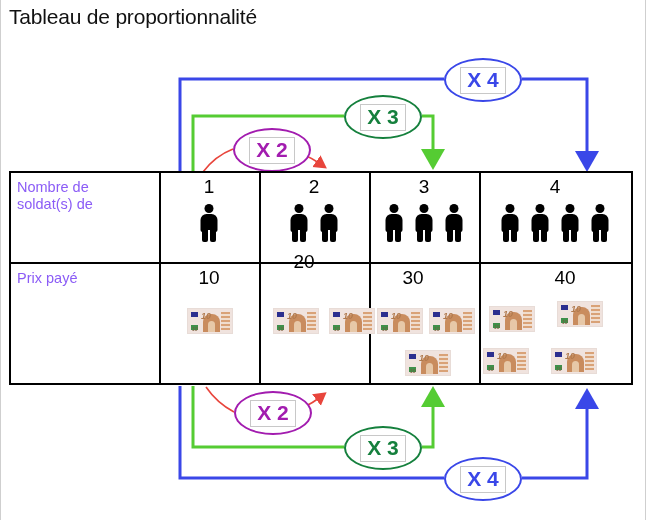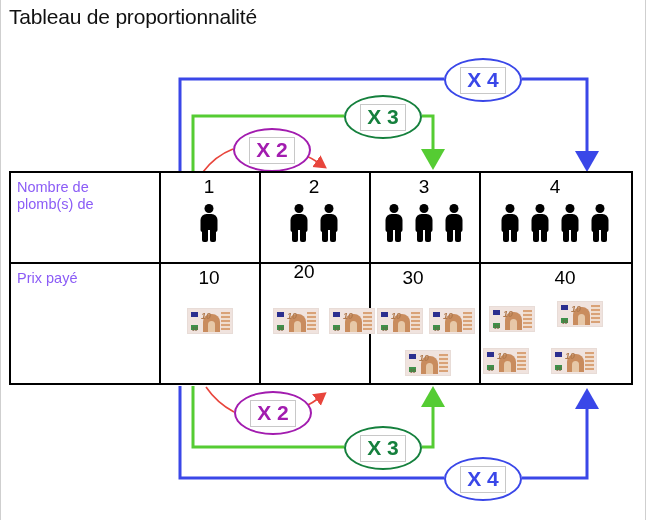--- a/index.html
+++ b/index.html
@@ -296,21 +296,21 @@
   <div id="table">
 
     <div class="vline" style="left:148px;"></div>
     <div class="vline" style="left:248px;"></div>
     <div class="vline" style="left:358px;"></div>
     <div class="vline" style="left:468px;"></div>
     <div class="hline" style="top:89px;"></div>
 
     <div class="row-label" style="left:6px; top:6px; width:140px;">
       <div>Nombre de</div>
-      <div>plomb(s)  de</div>
+      <div>soldat(s)  de</div>
     </div>
 
     <div class="cell-num" style="left:148px; top:3px; width:100px;">1</div>
     <div class="cell-num" style="left:248px; top:3px; width:110px;">2</div>
     <div class="cell-num" style="left:358px; top:3px; width:110px;">3</div>
     <div class="cell-num" style="left:468px; top:3px; width:152px;">4</div>
 
     <div class="soldier-wrap" style="left:148px; top:27px; width:100px; height:42px;">
       <span class="soldier">
         <i class="head"></i>
@@ -389,21 +389,21 @@
           <i class="body"></i>
           <i class="legL"></i>
           <i class="legR"></i>
           <i class="gap"></i>
       </span>
     </div>
 
     <div class="row-label" style="left:6px; top:97px; width:140px;">Prix payé</div>
 
     <div class="cell-num" style="left:148px; top:94px; width:100px;">10</div>
-    <div class="cell-num" style="left:248px; top:88px; width:90px;">20</div>
+    <div class="cell-num" style="left:248px; top:78px; width:90px;">20</div>
     <div class="cell-num" style="left:358px; top:94px; width:88px;">30</div>
     <div class="cell-num" style="left:468px; top:94px; width:172px;">40</div>
 
     <span class="note" style="left:176px; top:135px;">
       <i class="bl"></i>
         <i class="grn"></i>
         <i class="rt"></i>
         <i class="arch"></i>
         <i class="archin"></i>
       <i class="ten">10</i>

